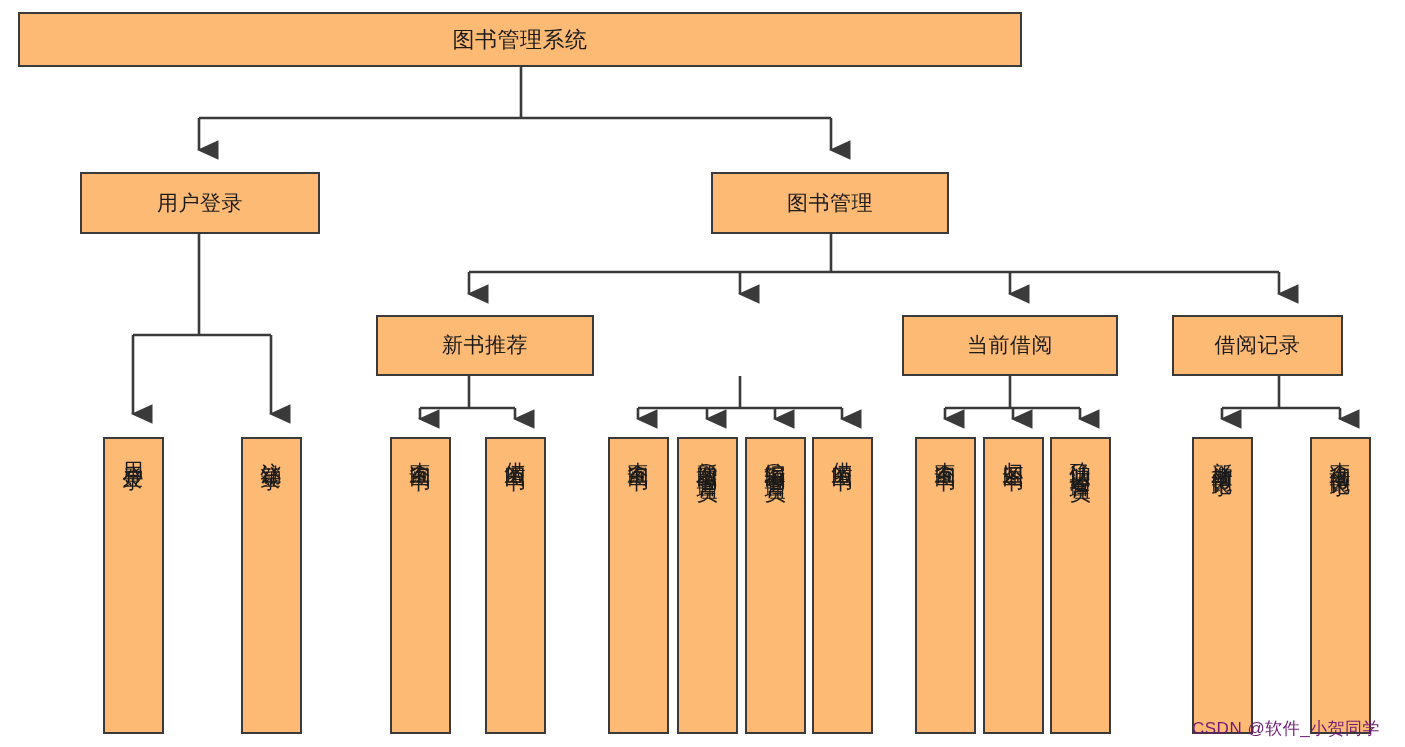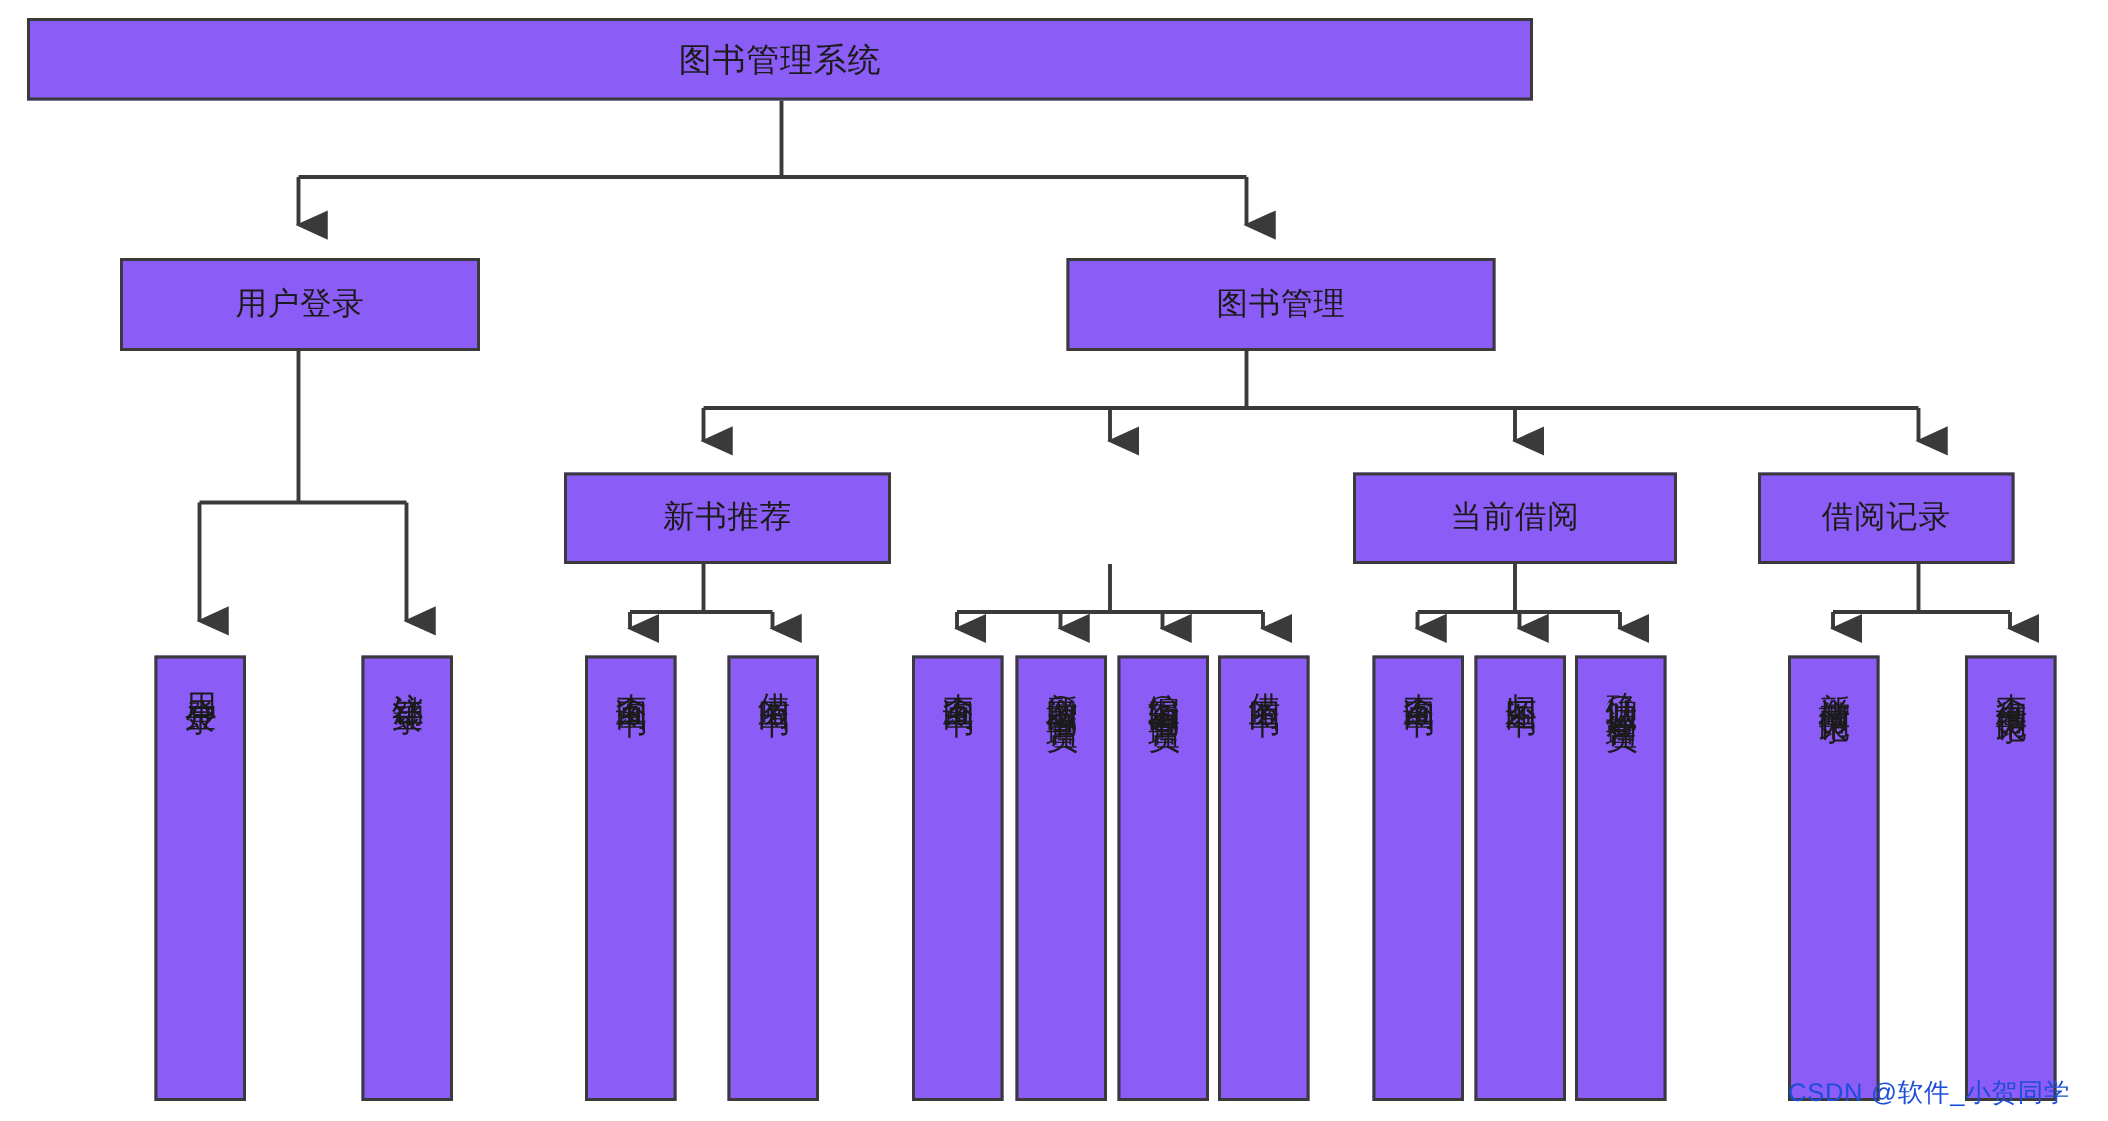--- a/index.html
+++ b/index.html
@@ -21,21 +21,21 @@
     position: absolute;
     left: 0;
     top: 0;
     width: 1405px;
     height: 747px;
     pointer-events: none;
   }
   .node {
     position: absolute;
     box-sizing: border-box;
-    background: #8b5cf6;
+    background: #fdba74;
     border: 2px solid #3a3a3a;
     display: flex;
     align-items: center;
     justify-content: center;
   }
   .node .label {
     color: #1b1b1b;
     font-size: 21px;
     line-height: 1.15;
     white-space: nowrap;
@@ -50,21 +50,21 @@
   .node.leaf .label {
     writing-mode: vertical-rl;
     text-orientation: upright;
     font-size: 21px;
     letter-spacing: 3px;
     white-space: nowrap;
     line-height: 1;
   }
   .watermark {
     position: absolute;
-    color: #1d4ed8;
+    color: #701a75;
     font-size: 17px;
     white-space: nowrap;
     letter-spacing: 0.5px;
   }
 </style>
 </head>
 <body>
 
 <div id="canvas">
 
@@ -118,21 +118,21 @@
     </g>
   </svg>
 
   <div class="node root" style="left:18px; top:12px; width:1004px; height:55px;">
     <span class="label">图书管理系统</span>
   </div>
 
   <div class="node" style="left:80px; top:172px; width:240px; height:62px;">
     <span class="label">用户登录</span>
   </div>
-  <div class="node" style="left:711px; top:172px; width:286px; height:62px;">
+  <div class="node" style="left:711px; top:172px; width:238px; height:62px;">
     <span class="label">图书管理</span>
   </div>
 
   <div class="node" style="left:376px; top:315px; width:218px; height:61px;">
     <span class="label">新书推荐</span>
   </div>
   <div class="node" style="left:902px; top:315px; width:216px; height:61px;">
     <span class="label">当前借阅</span>
   </div>
   <div class="node" style="left:1172px; top:315px; width:171px; height:61px;">

